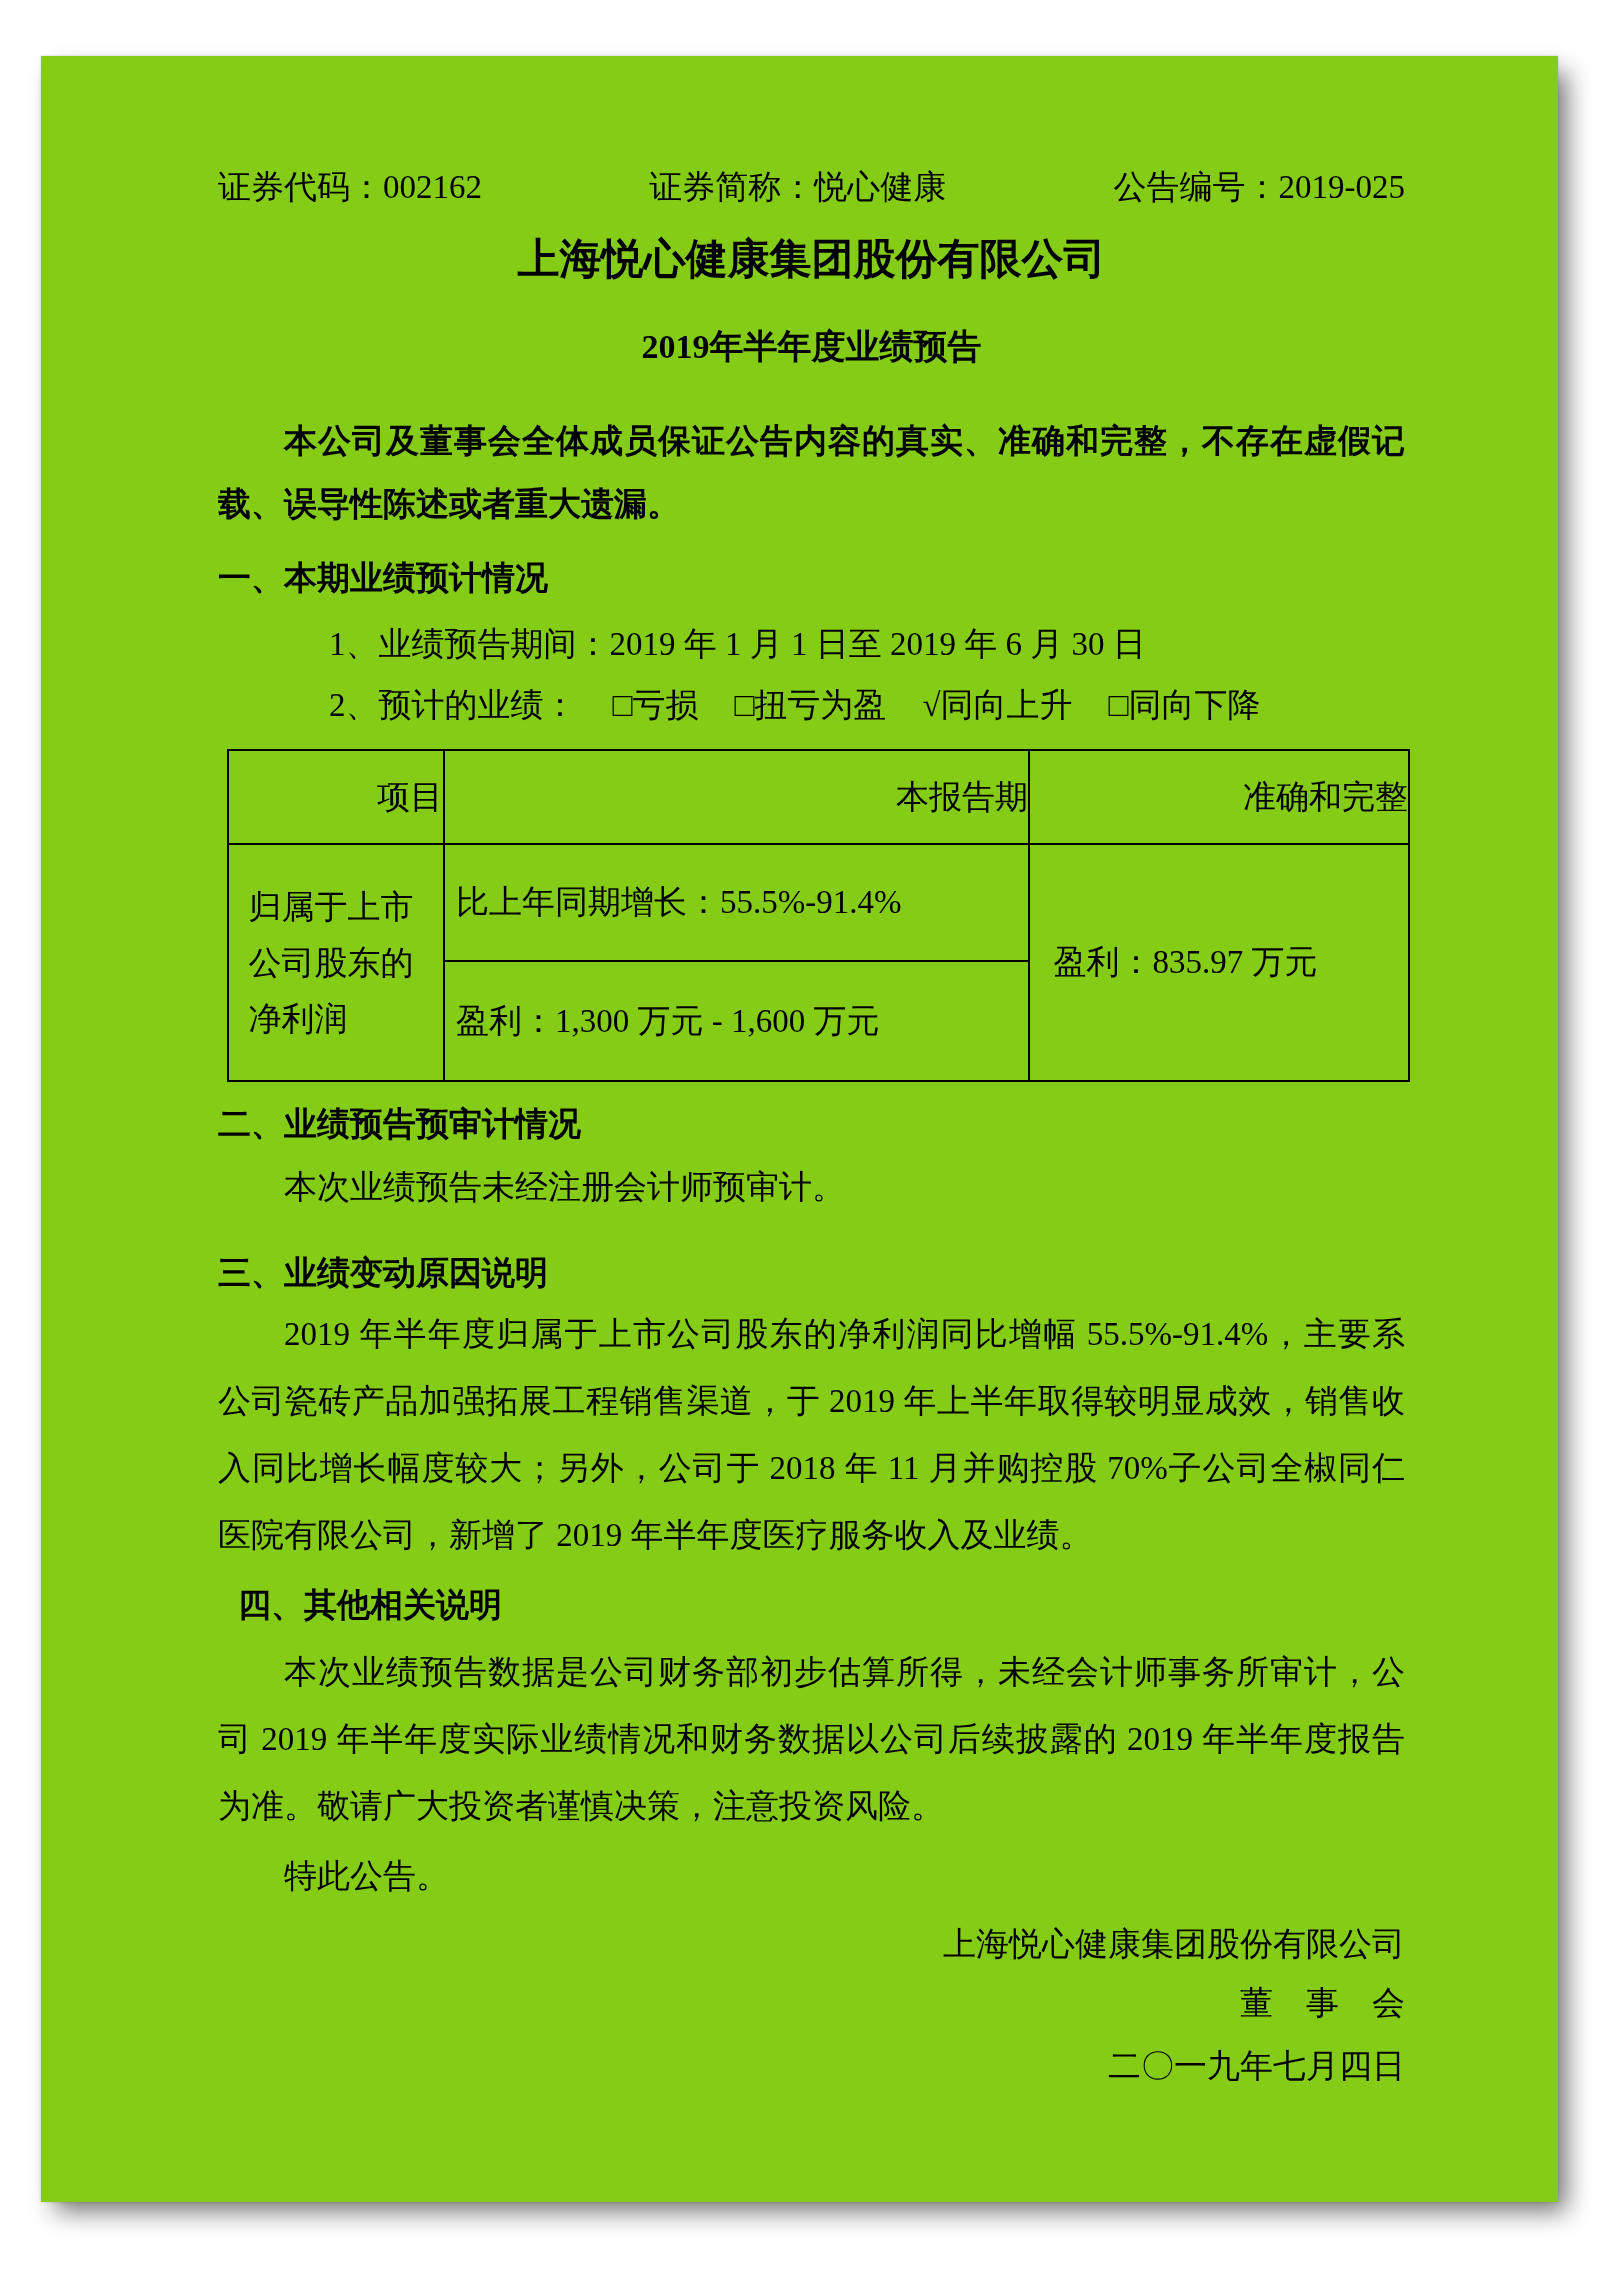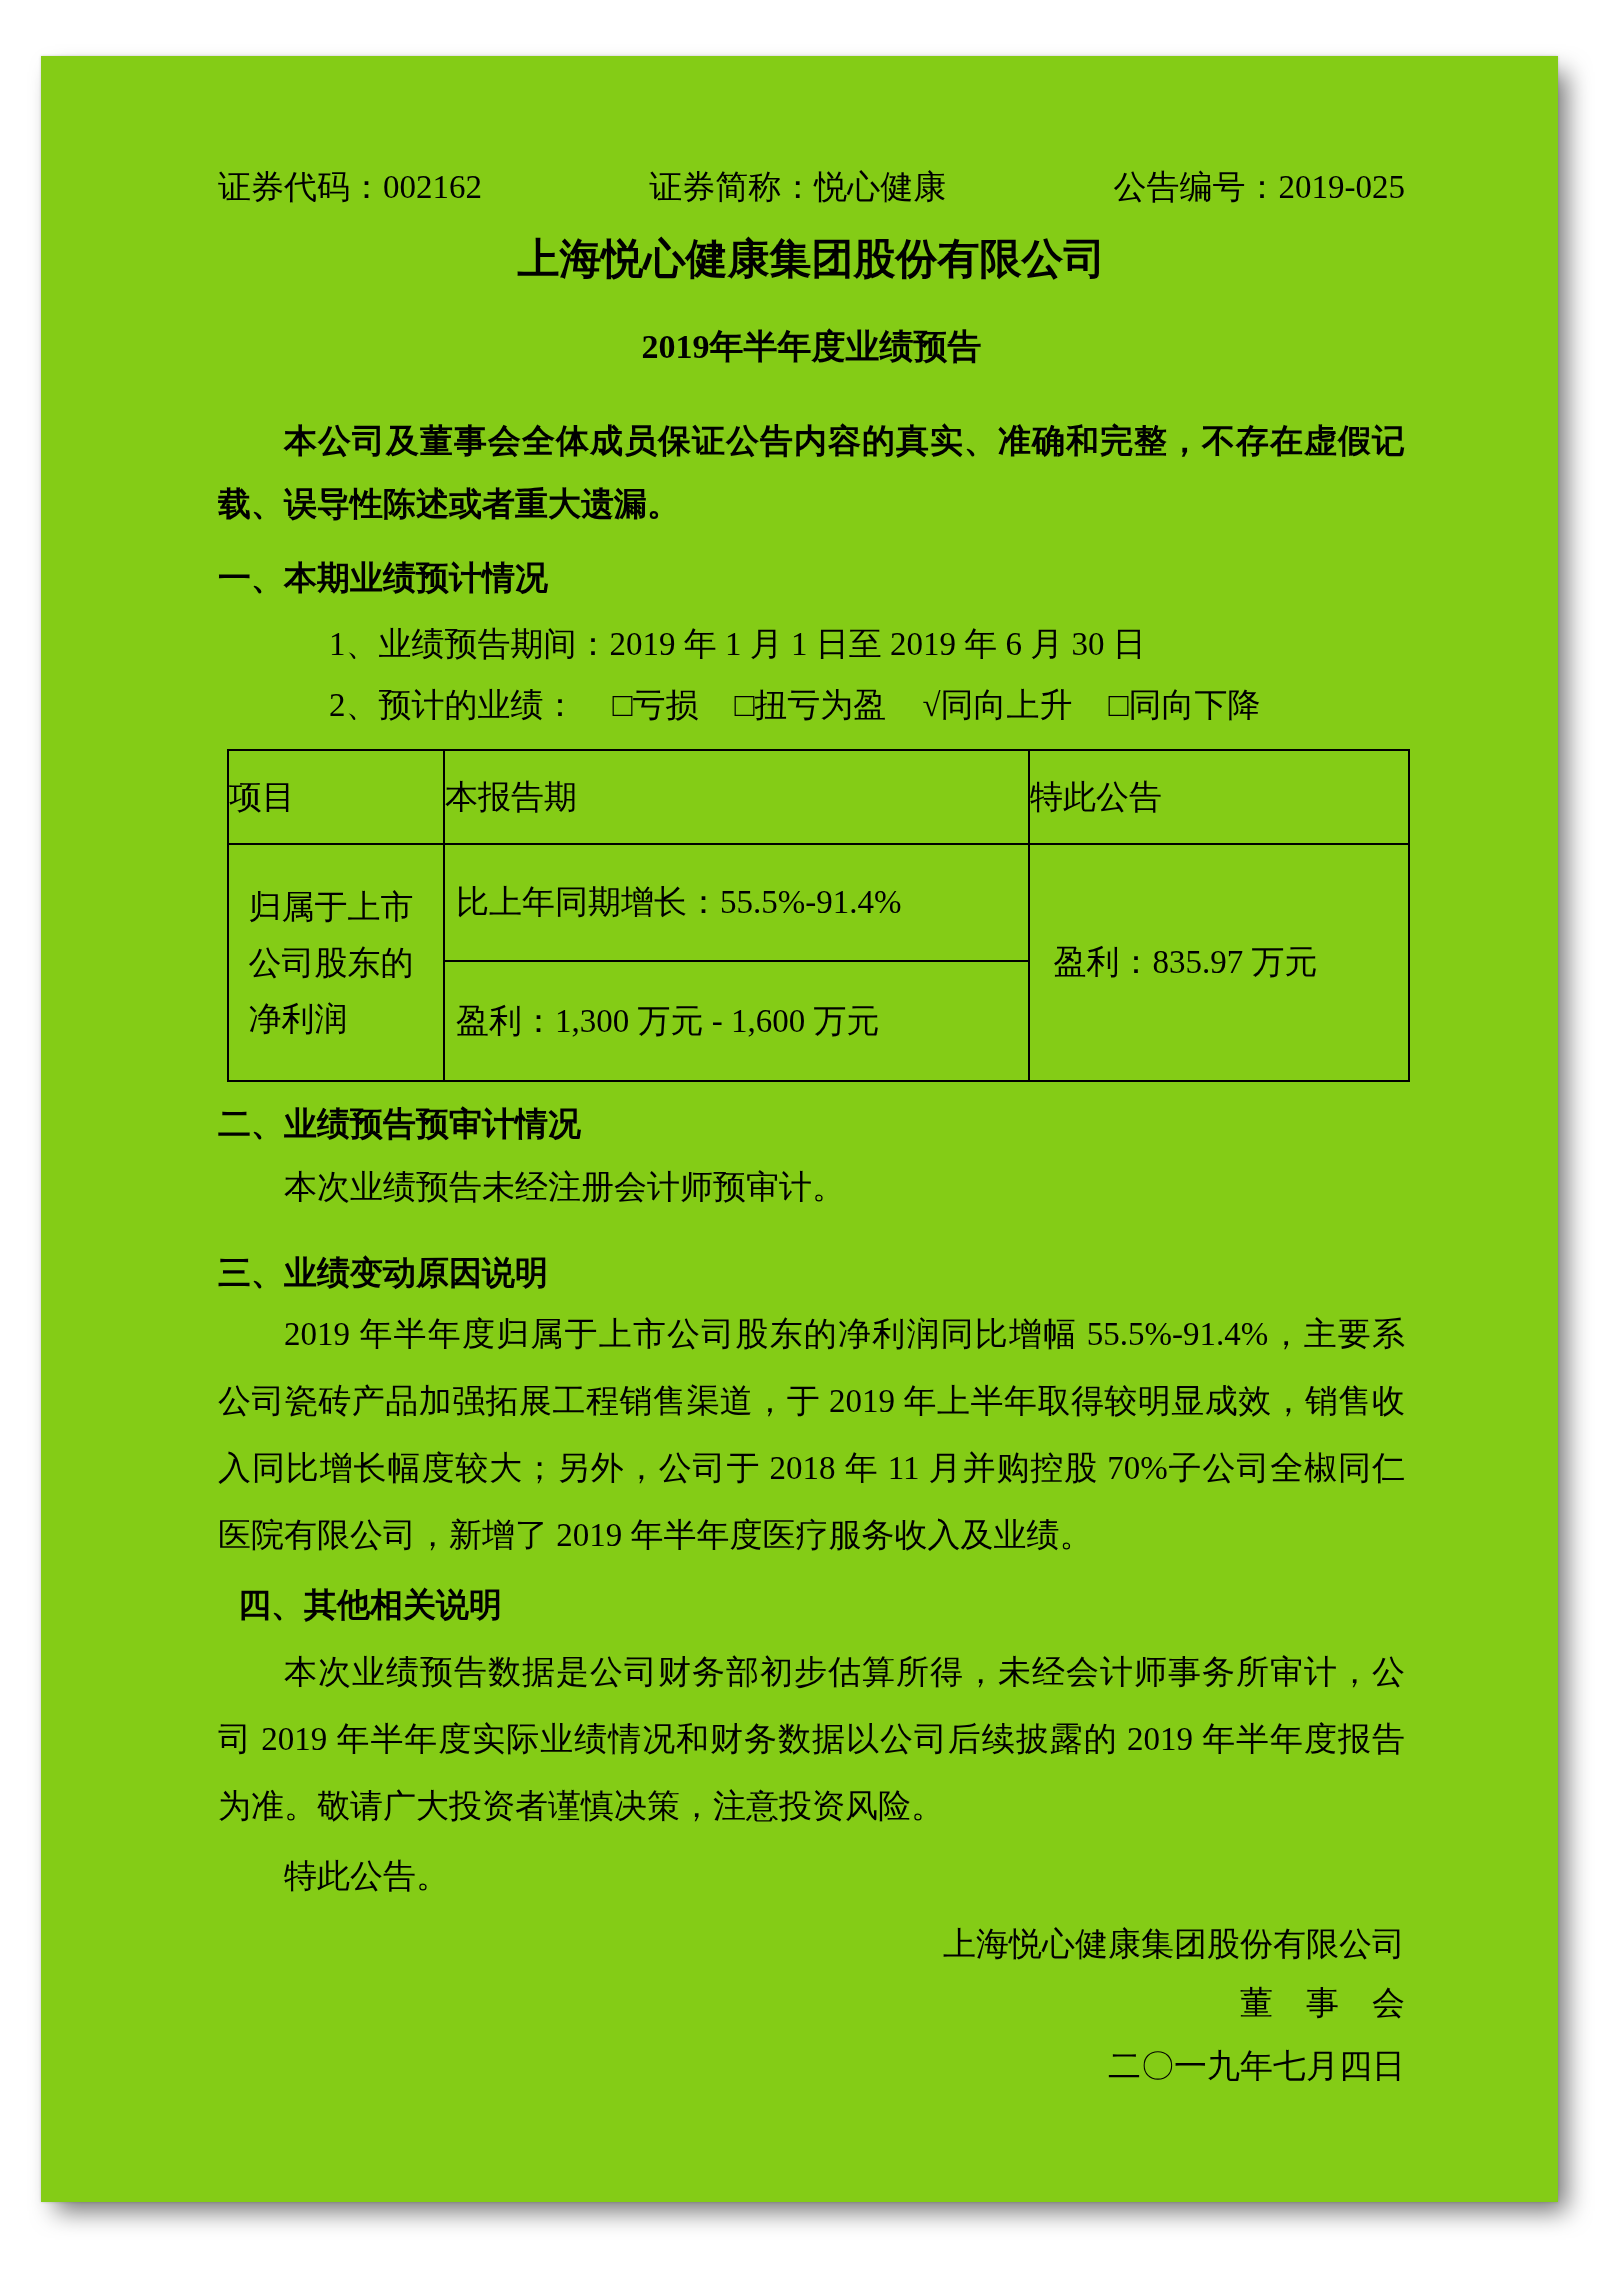--- a/index.html
+++ b/index.html
@@ -72,21 +72,21 @@
     font-size: 33px;
   }
   .perf-table td, .perf-table th {
     border: 2px solid #000;
     font-weight: normal;
     vertical-align: middle;
     padding: 0;
   }
   .perf-table thead th {
     height: 92px;
-    text-align: left;
+    text-align: right;
     border-top-width: 2.6px;
     margin-left: 20px;
   }
   .perf-table .cell-label {
     padding: 0 19.6px;
     line-height: 56px;
     text-align: left;
   }
   .perf-table .cell-mid {
     padding-left: 11px;
@@ -139,21 +139,21 @@
   <table class="perf-table">
     <colgroup>
       <col style="width:216px">
       <col style="width:585px">
       <col style="width:380px">
     </colgroup>
     <thead>
       <tr>
         <th>项目</th>
         <th>本报告期</th>
-        <th>特此公告</th>
+        <th>准确和完整</th>
       </tr>
     </thead>
     <tbody>
       <tr class="row-a">
         <td class="cell-label wrap span-cell" rowspan="2">归属于上市公司股东的净利润</td>
         <td class="cell-mid">比上年同期增长：55.5%-91.4%</td>
         <td class="cell-prior span-cell" rowspan="2">盈利：835.97 万元</td>
       </tr>
       <tr class="row-b">
         <td class="cell-mid">盈利：1,300 万元 - 1,600 万元</td>

